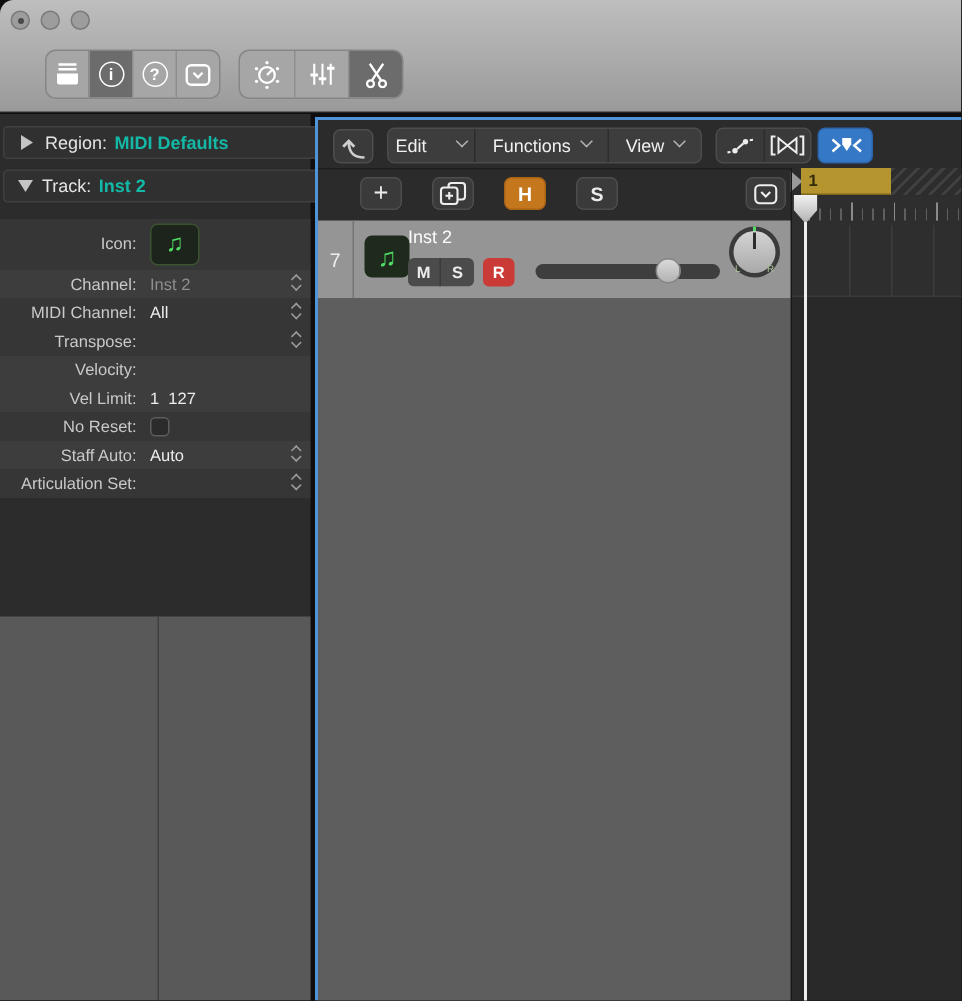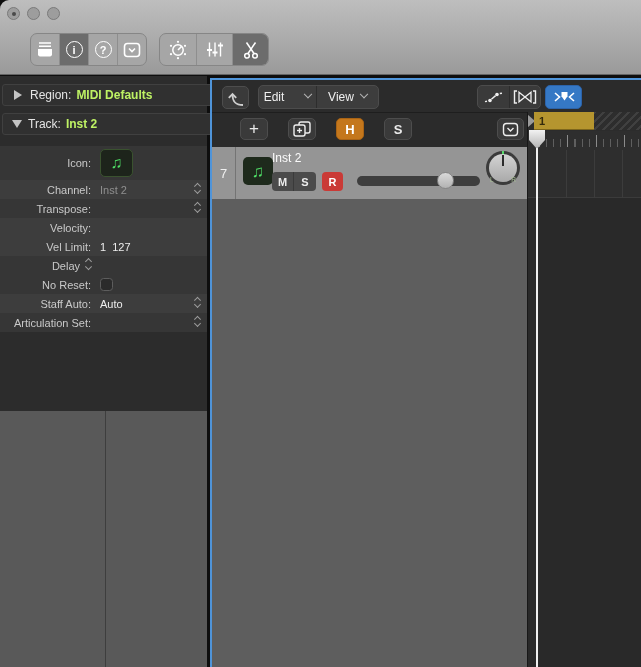--- a/index.html
+++ b/index.html
@@ -27,21 +27,21 @@
 
   
   #inspector { position:absolute; left:0; top:76px; width:207px; height:591px; background:#2c2c2c; }
   .hdr { position:absolute; left:2px; width:224px; height:22px; background:#303030;
     border:1px solid #404040; border-radius:3px; display:flex; align-items:center; }
   .tri-r { width:0; height:0; border-left:8px solid #c4c4c4; border-top:5px solid transparent;
     border-bottom:5px solid transparent; margin:0 8px 0 11px; }
   .tri-d { width:0; height:0; border-top:8px solid #c4c4c4; border-left:5px solid transparent;
     border-right:5px solid transparent; margin:0 6px 0 9px; }
   .hlabel { font-size:12px; color:#e4e4e4; margin-right:5px; }
-  .hval { font-size:12px; color:#bef264; font-weight:700; }
+  .hval { font-size:12px; color:#14b8a6; font-weight:700; }
   #params { position:absolute; left:0; top:70px; width:207px; }
   .prow { position:relative; display:flex; align-items:center; height:19px; }
   .prow.iconrow { height:34px; }
   .r-d { background:#363636; } .r-l { background:#3d3d3d; }
   .plabel { width:96px; padding-right:5px; text-align:right; font-size:11px; color:#c9c9c9;
     display:flex; justify-content:flex-end; align-items:center; gap:3px; }
   .pval { font-size:11px; color:#ededed; white-space:pre; padding-left:4px; }
   .pval.dim { color:#8f8f8f; }
   .iconbox { margin-left:4px; width:33px; height:28px; background:#1d241b;
     border:1px solid #3a522f; border-radius:5px; display:flex; align-items:center; justify-content:center; }
@@ -229,43 +229,42 @@
       </div>
       <div class="prow r-l">
         <div class="plabel">Channel:</div>
         <div class="pval dim">Inst 2</div>
         <div class="stepper">
             <i class="chv up"></i>
             <i class="chv dn"></i>
           </div>
       </div>
       <div class="prow r-d">
+        <div class="plabel">MIDI Channel:</div>
+        <div class="pval">All</div>
+        <div class="stepper">
+            <i class="chv up"></i>
+            <i class="chv dn"></i>
+          </div>
+      </div>
+      <div class="prow r-d">
         <div class="plabel">Transpose:</div>
         <div class="pval"></div>
         <div class="stepper">
             <i class="chv up"></i>
             <i class="chv dn"></i>
           </div>
       </div>
       <div class="prow r-l">
         <div class="plabel">Velocity:</div>
         <div class="pval"></div>
       </div>
       <div class="prow r-l">
         <div class="plabel">Vel Limit:</div>
         <div class="pval">1  127</div>
-      </div>
-      <div class="prow r-d">
-        <div class="plabel">
-          <span>Delay</span>
-          <span class="stepper inline">
-              <i class="chv up"></i>
-              <i class="chv dn"></i>
-            </span>
-        </div>
       </div>
       <div class="prow r-d">
         <div class="plabel">No Reset:</div>
         <div class="cbox"></div>
       </div>
       <div class="prow r-l">
         <div class="plabel">Staff Auto:</div>
         <div class="pval">Auto</div>
         <div class="stepper">
             <i class="chv up"></i>
@@ -291,20 +290,24 @@
 
     <div class="pbtn" style="left:10px;top:6px;width:27px;height:23px">
       <svg width="22" height="18" viewBox="0 0 22 18">
         <path d="M18,16 C9.5,16 7.5,11.5 7.5,5.5" fill="none" stroke="#cfcfcf" stroke-width="1.8"></path>
         <polyline points="3.8,8.8 7.5,5 11.2,8.8" fill="none" stroke="#cfcfcf" stroke-width="1.8"></polyline>
       </svg>
     </div>
     <div id="menugroup">
       <div class="mitem" style="width:57px">
         <span>Edit</span>
+        <span class="mchev"></span>
+      </div>
+      <div class="mitem" style="width:89px">
+        <span>Functions</span>
         <span class="mchev"></span>
       </div>
       <div class="mitem" style="width:62px">
         <span>View</span>
         <span class="mchev"></span>
       </div>
     </div>
     <div id="icongroup">
       <div class="iseg">
         <svg width="20" height="14" viewBox="0 0 20 14">

